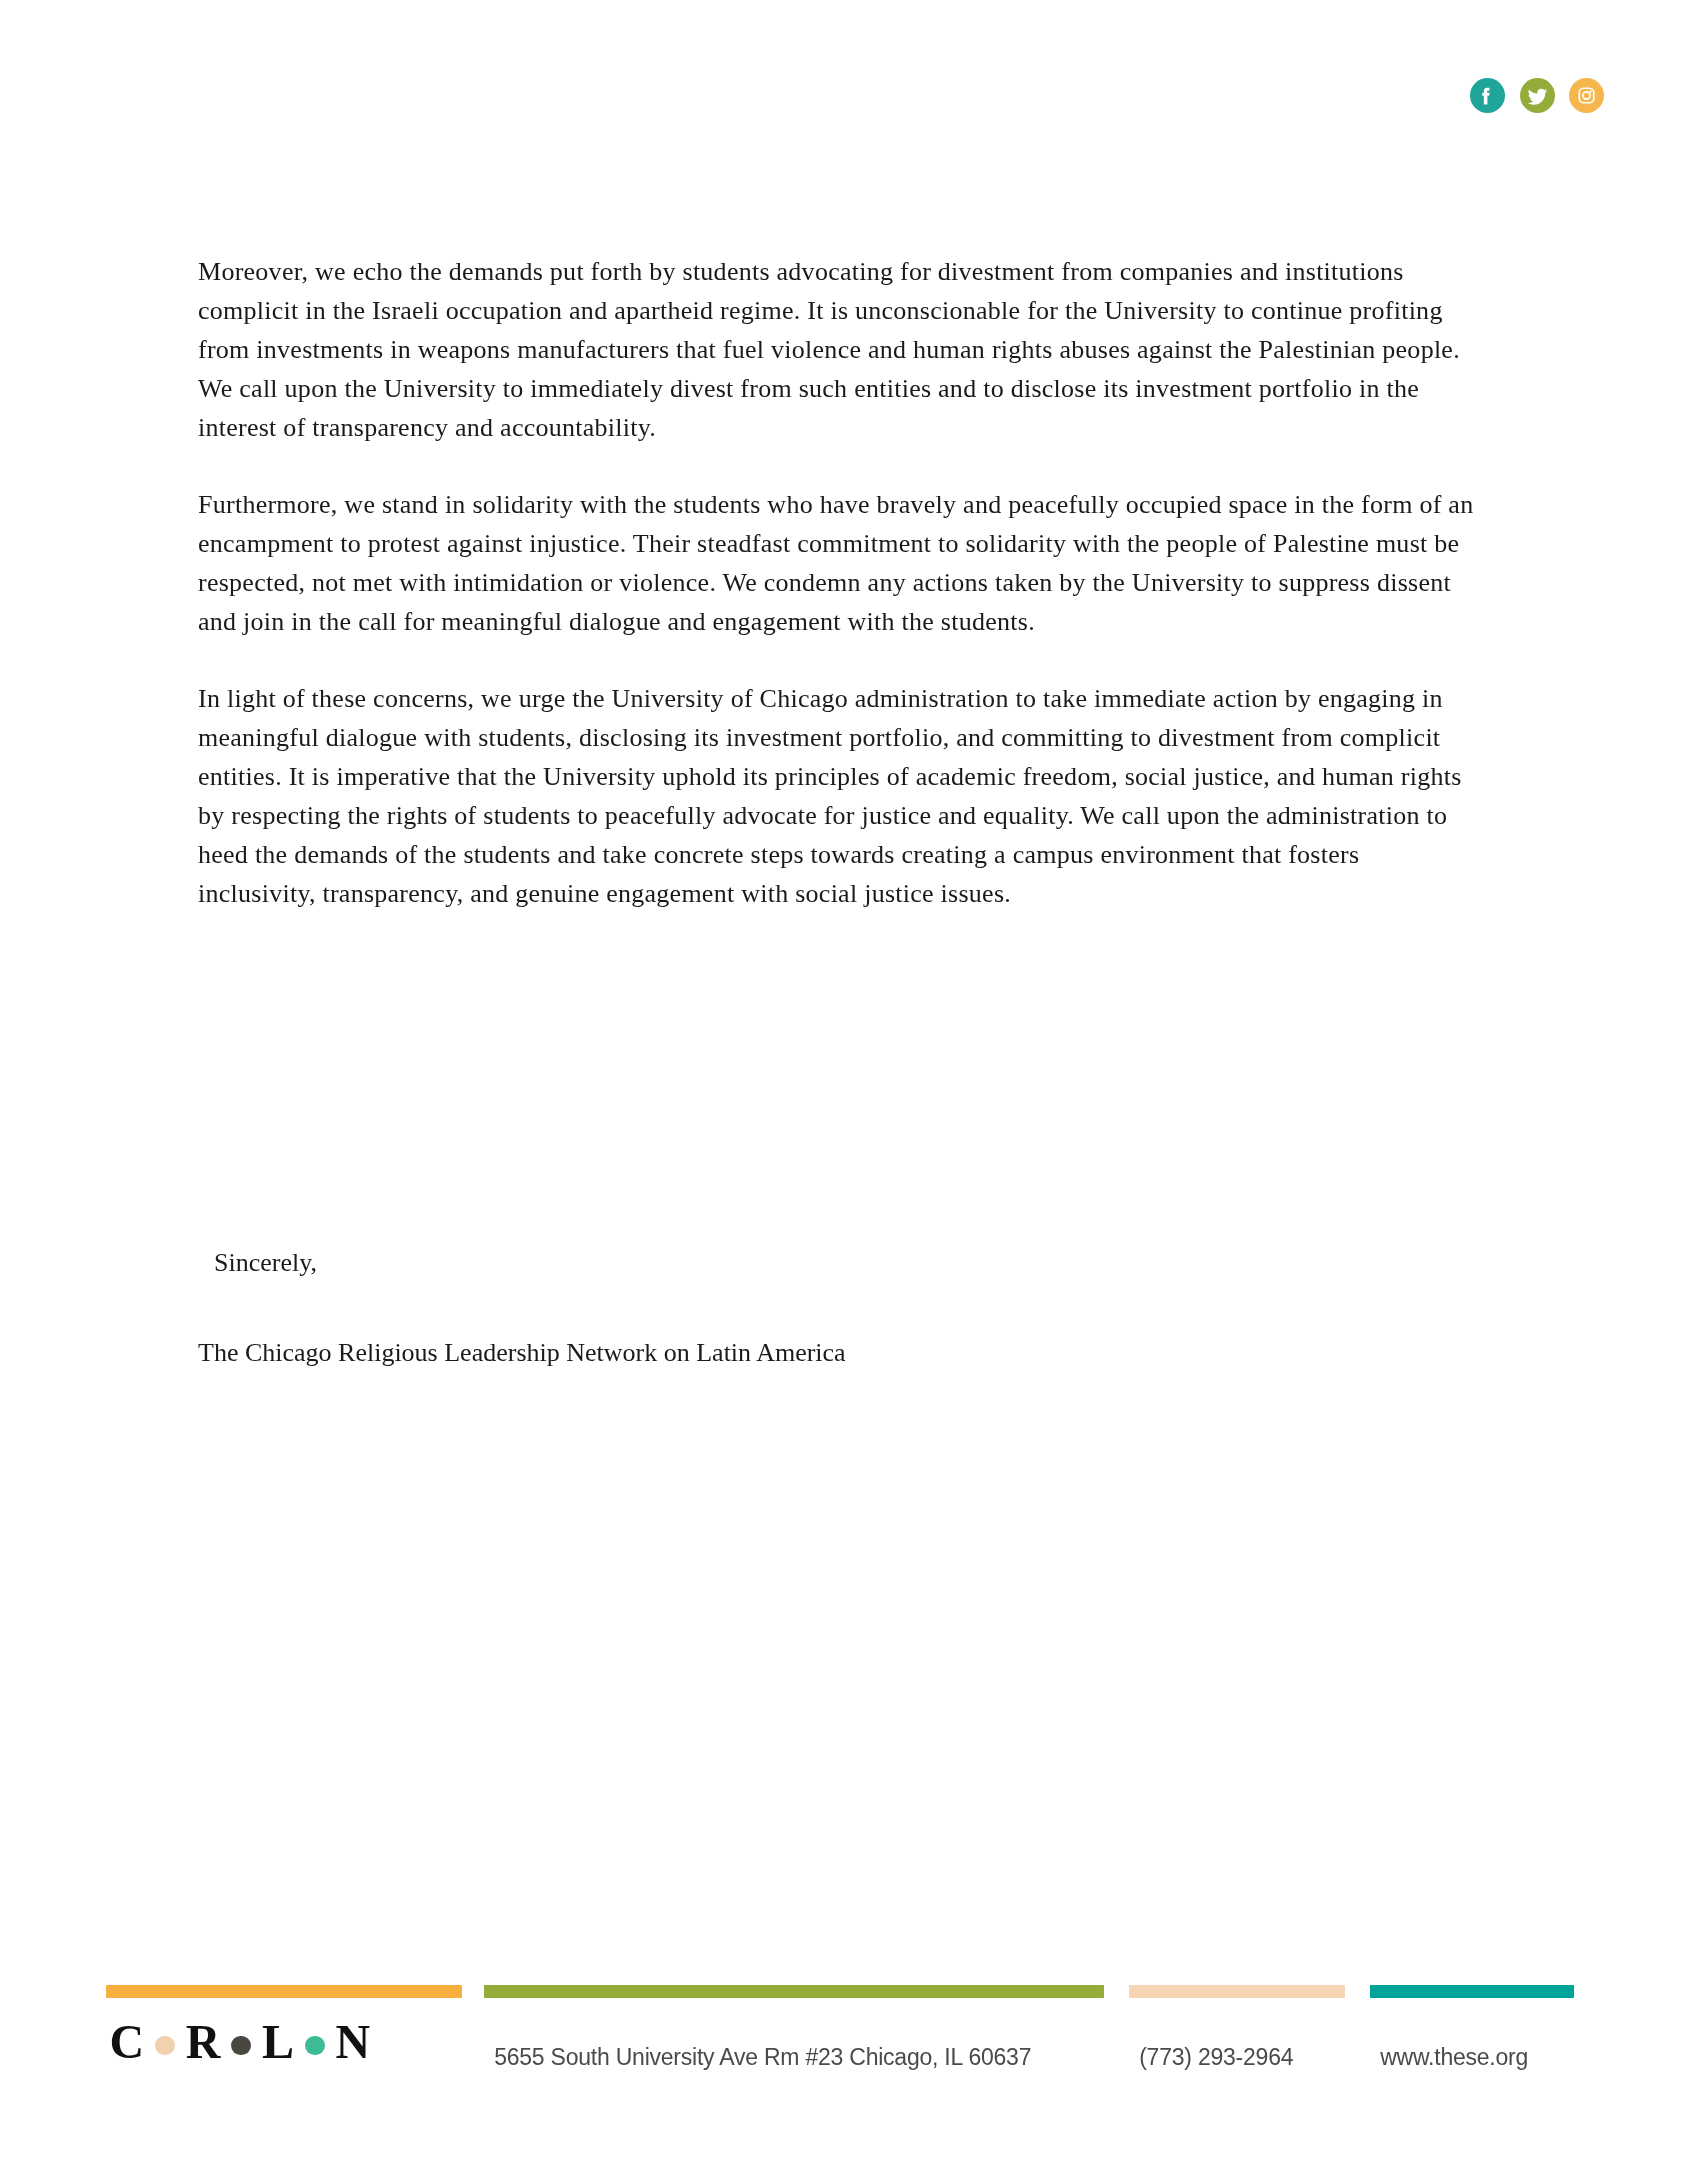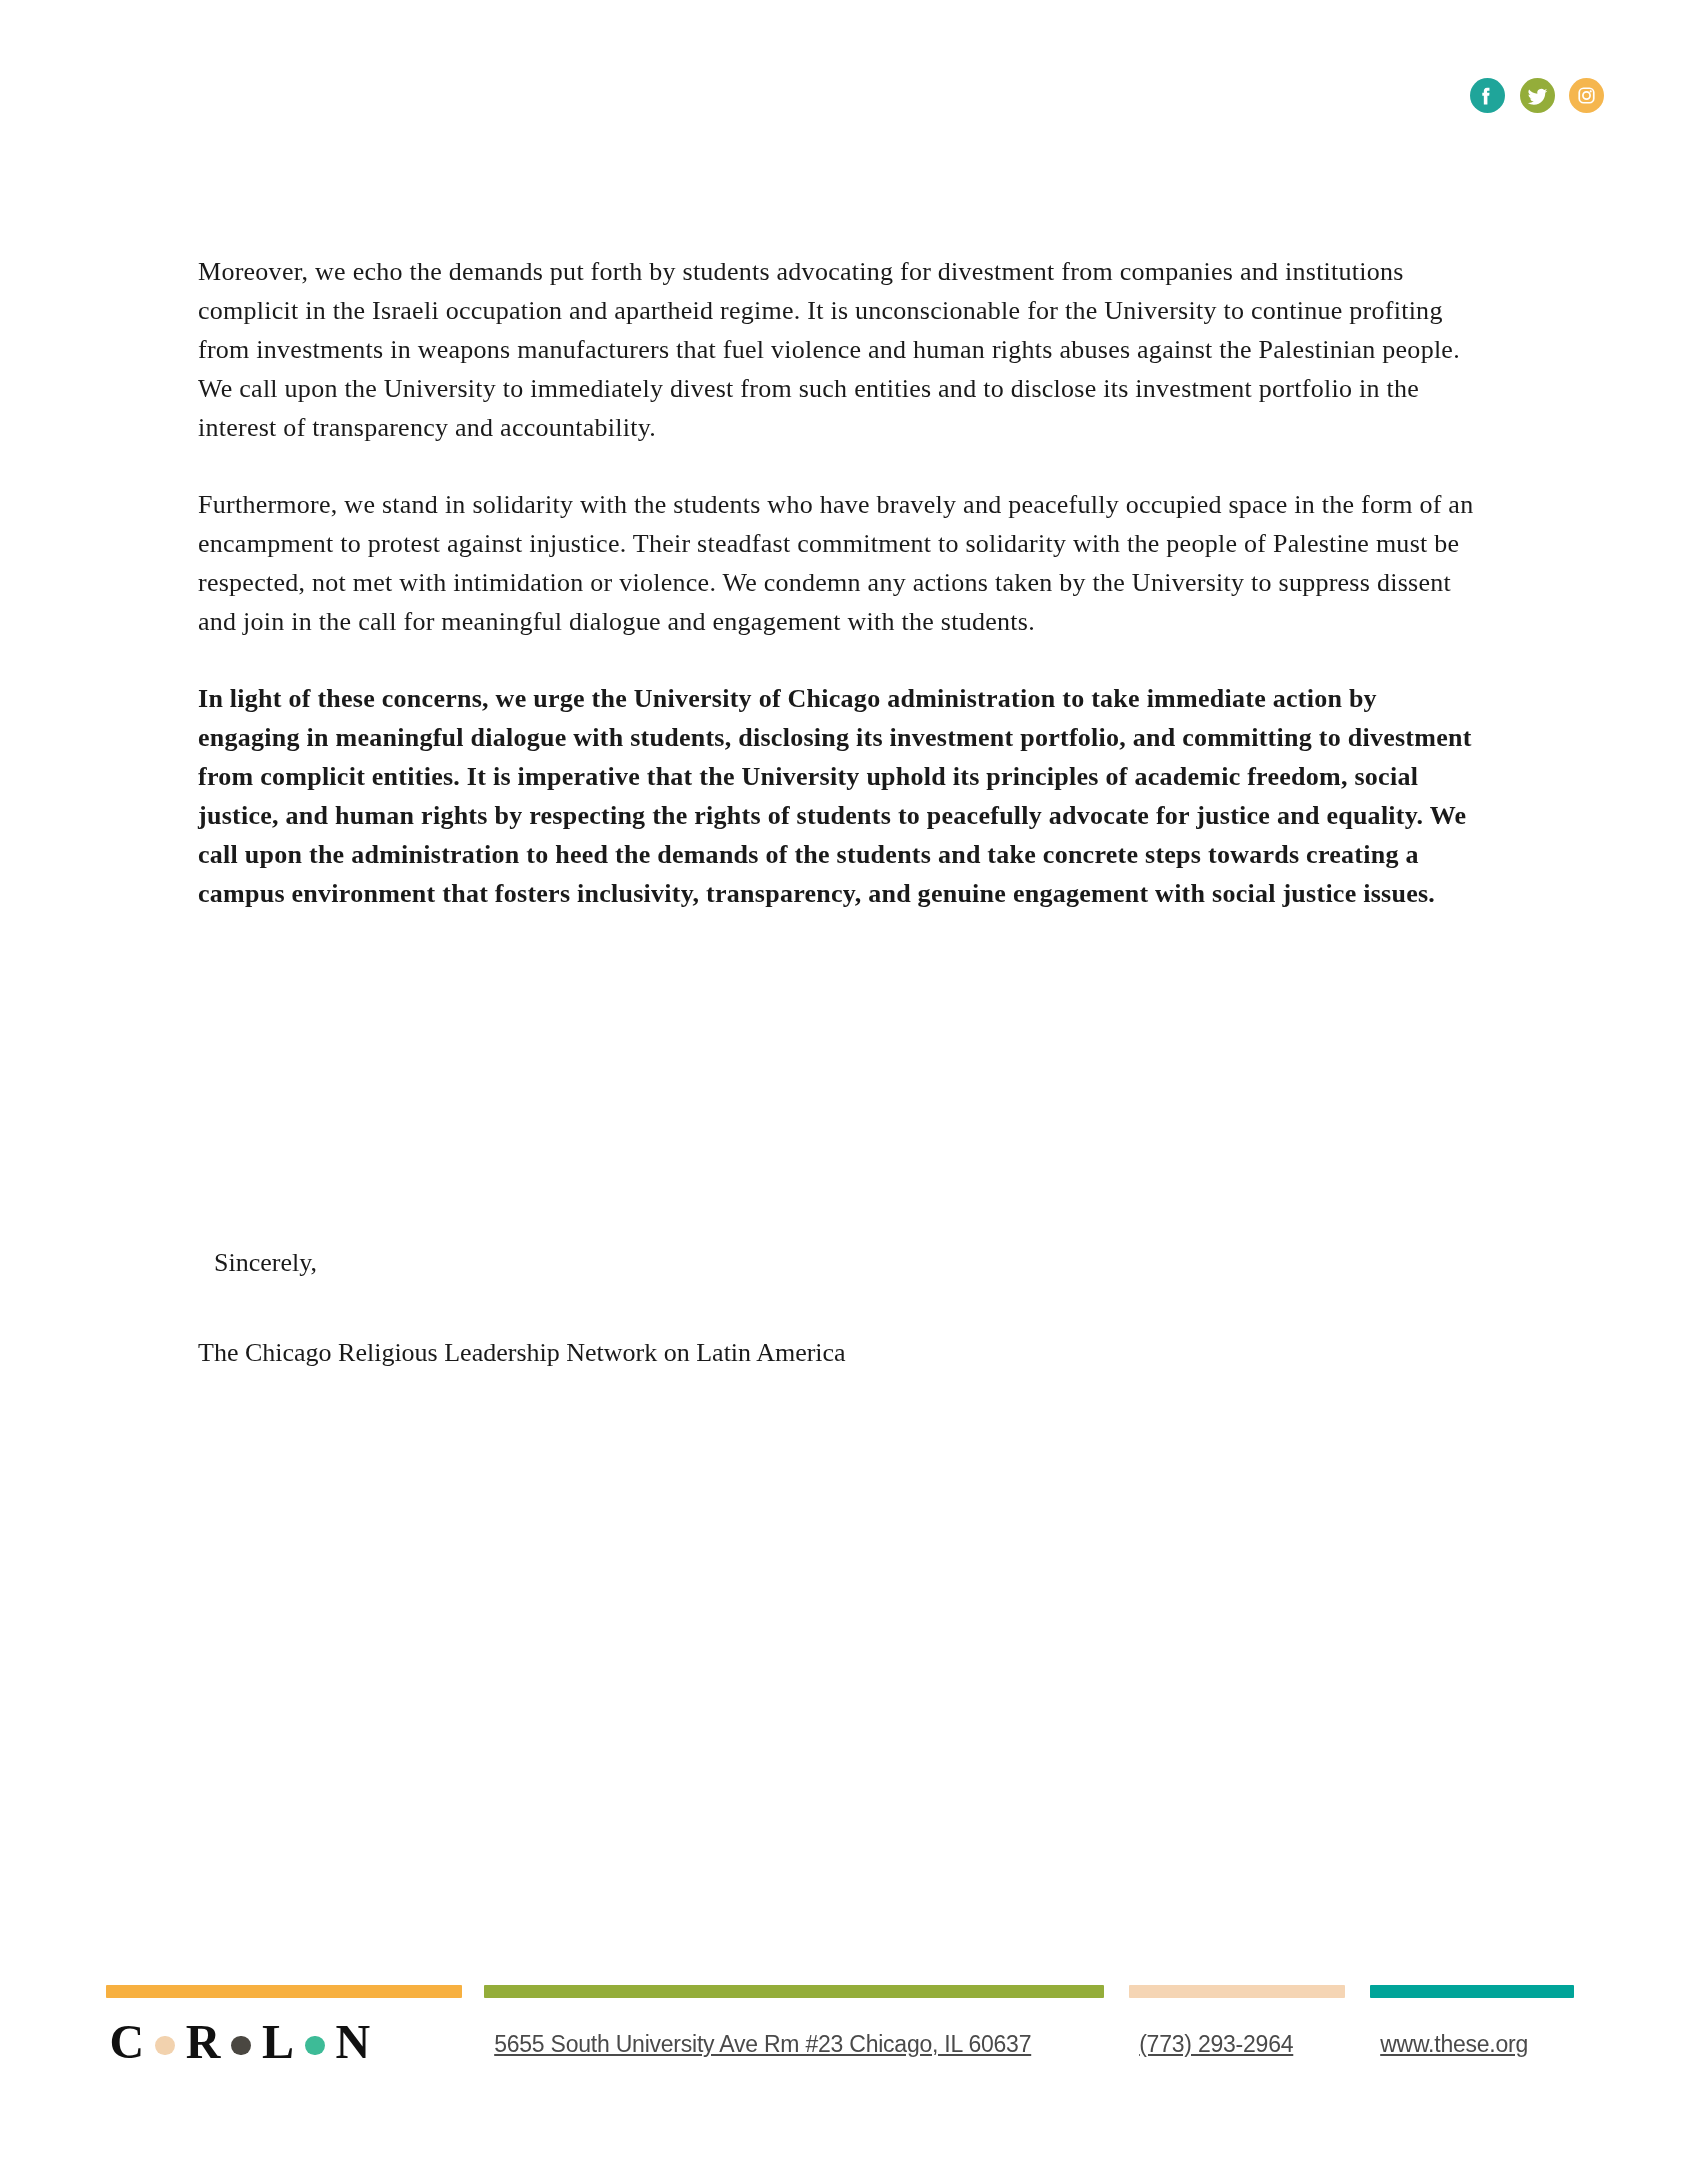--- a/index.html
+++ b/index.html
@@ -44,21 +44,21 @@
     width: 1278px;
   }
   .para {
     font-size: 26px;
     line-height: 39px;
     color: #1a1a1a;
     margin: 0 0 38px 0;
     text-align: left;
     letter-spacing: 0.01em;
   }
-  .para:last-child { margin-bottom: 0; font-weight: bold; }
+  .para:last-child { margin-bottom: 0; }
 
   .sign-off {
     position: absolute;
     left: 198px;
     top: 1227px;
     width: 1278px;
   }
   .sign-line {
     font-size: 26px;
     line-height: 39px;
@@ -87,27 +87,26 @@
   .footer-col {
     position: absolute;
     top: 0;
   }
   .footer-rule {
     height: 12.8px;
     width: 100%;
     border-radius: 0.9px;
   }
   .footer-text {
-    margin-top: 33px;
+    margin-top: 46px;
     font-family: "Liberation Sans", "DejaVu Sans", sans-serif;
     font-size: 23px;
     color: #4a4a4a;
     white-space: nowrap;
     letter-spacing: -0.01em;
-    text-decoration: underline;
   }
 
   
   .col-logo    { left: 106px;  width: 356px; }
   .col-address { left: 484px;  width: 620px; }
   .col-phone   { left: 1129px; width: 216px; }
   .col-web     { left: 1370px; width: 204px; }
 
   .col-address .footer-text,
   .col-phone   .footer-text,

